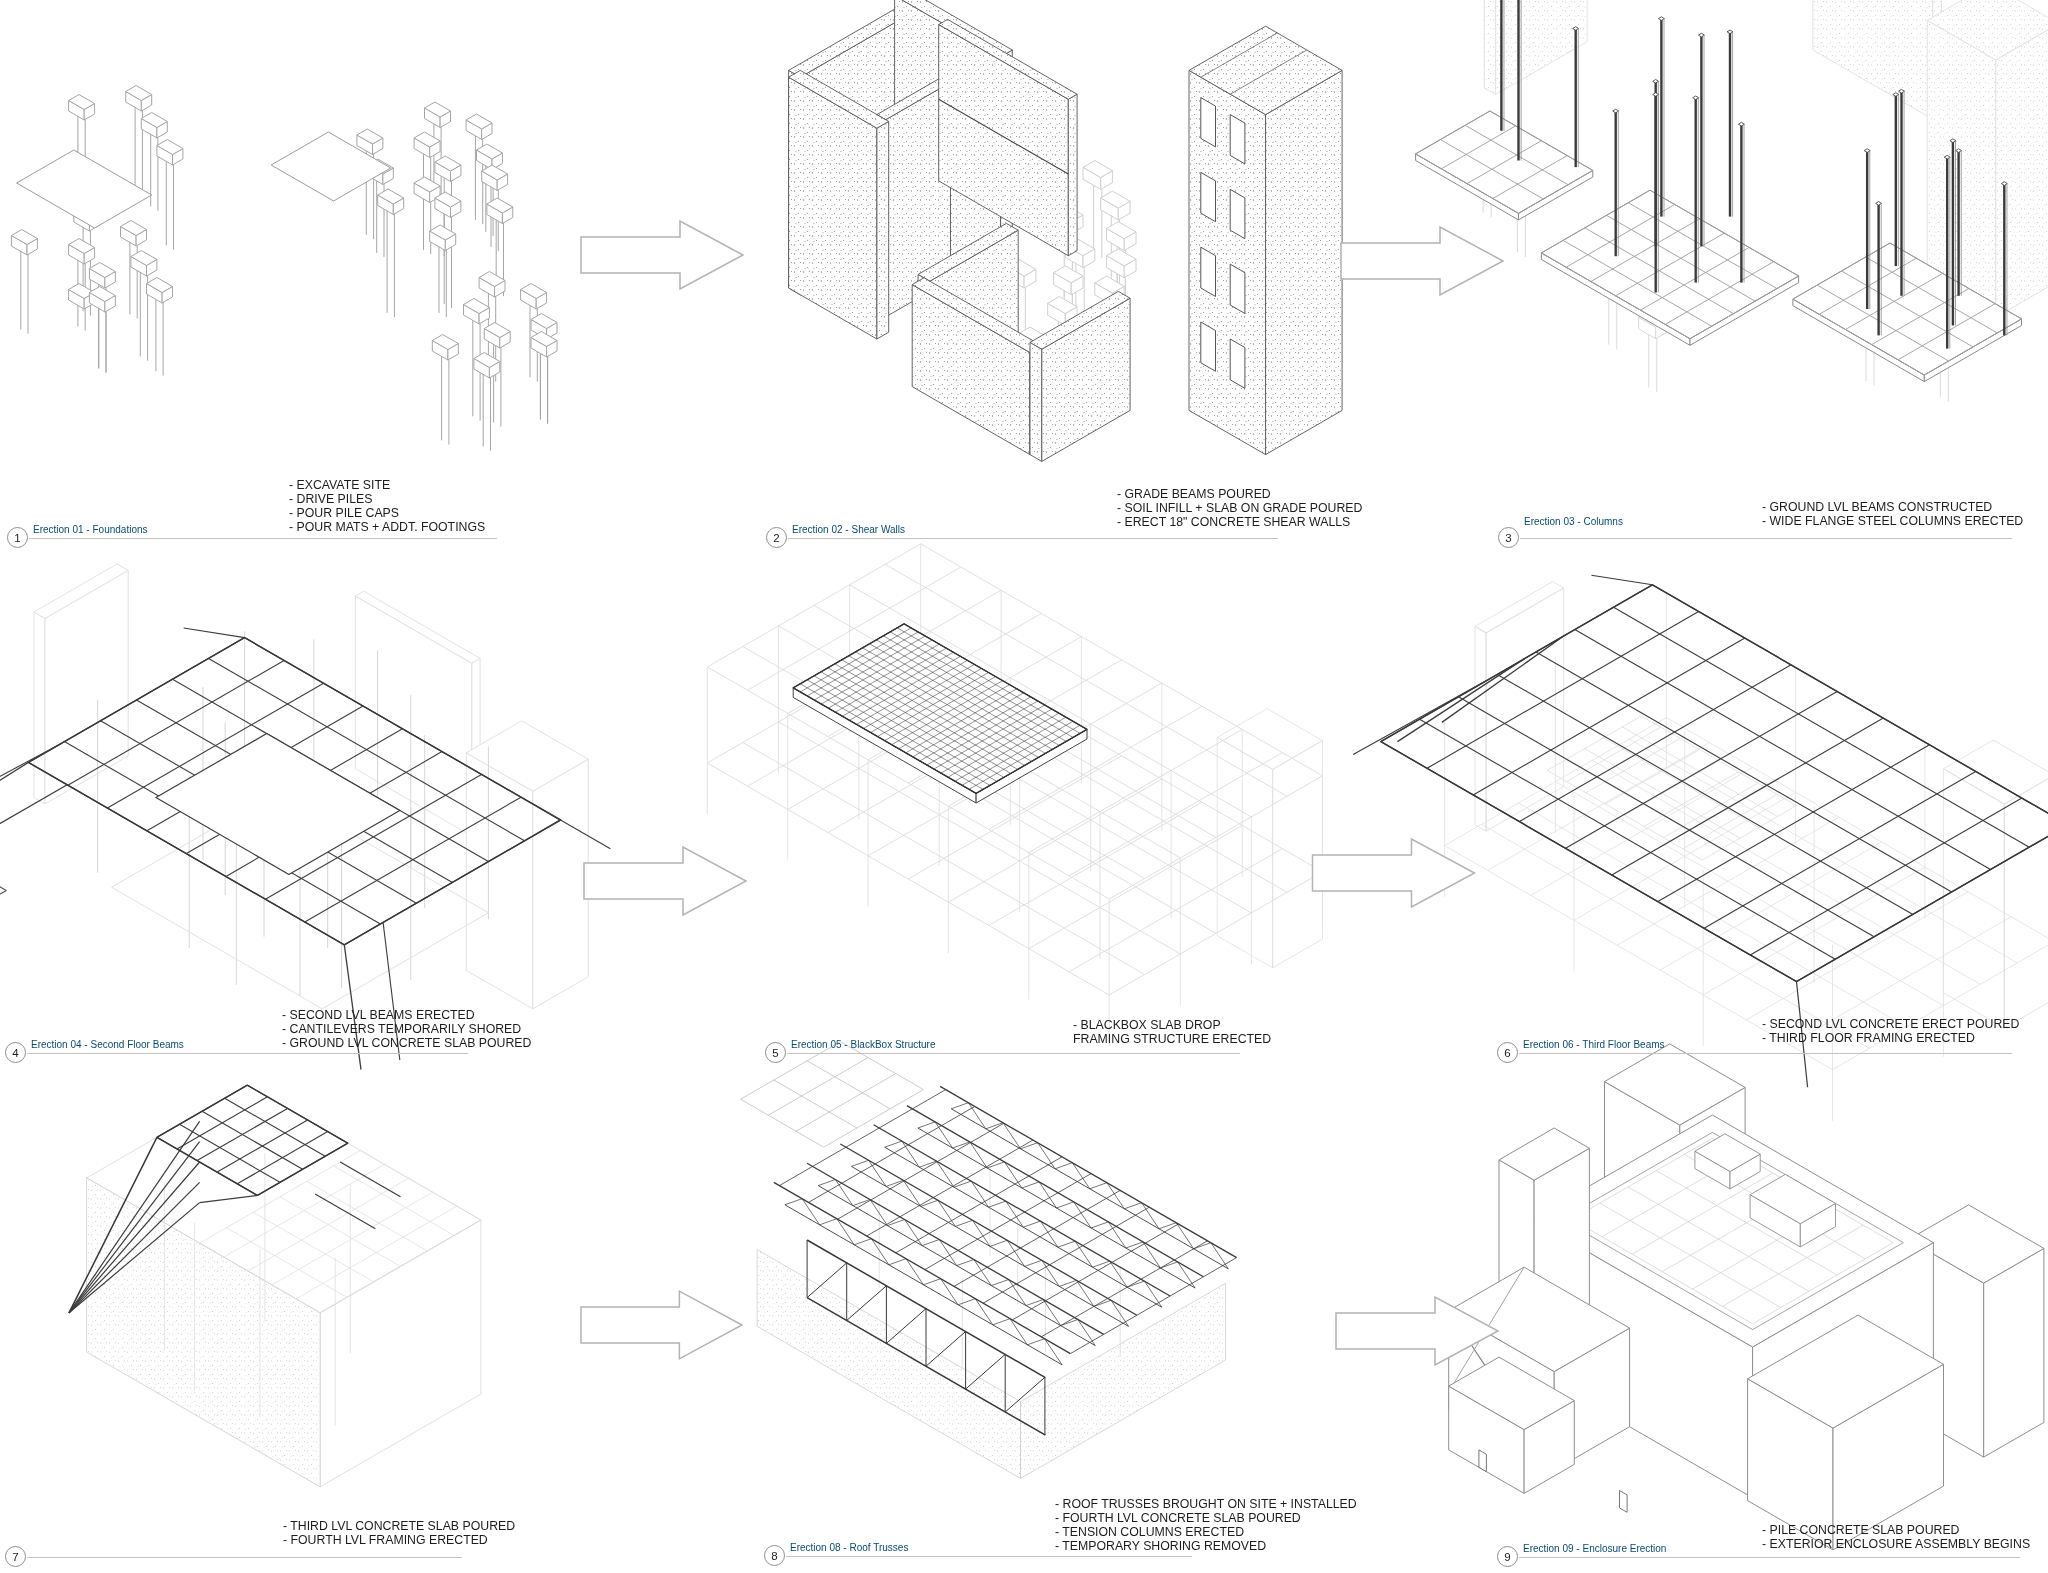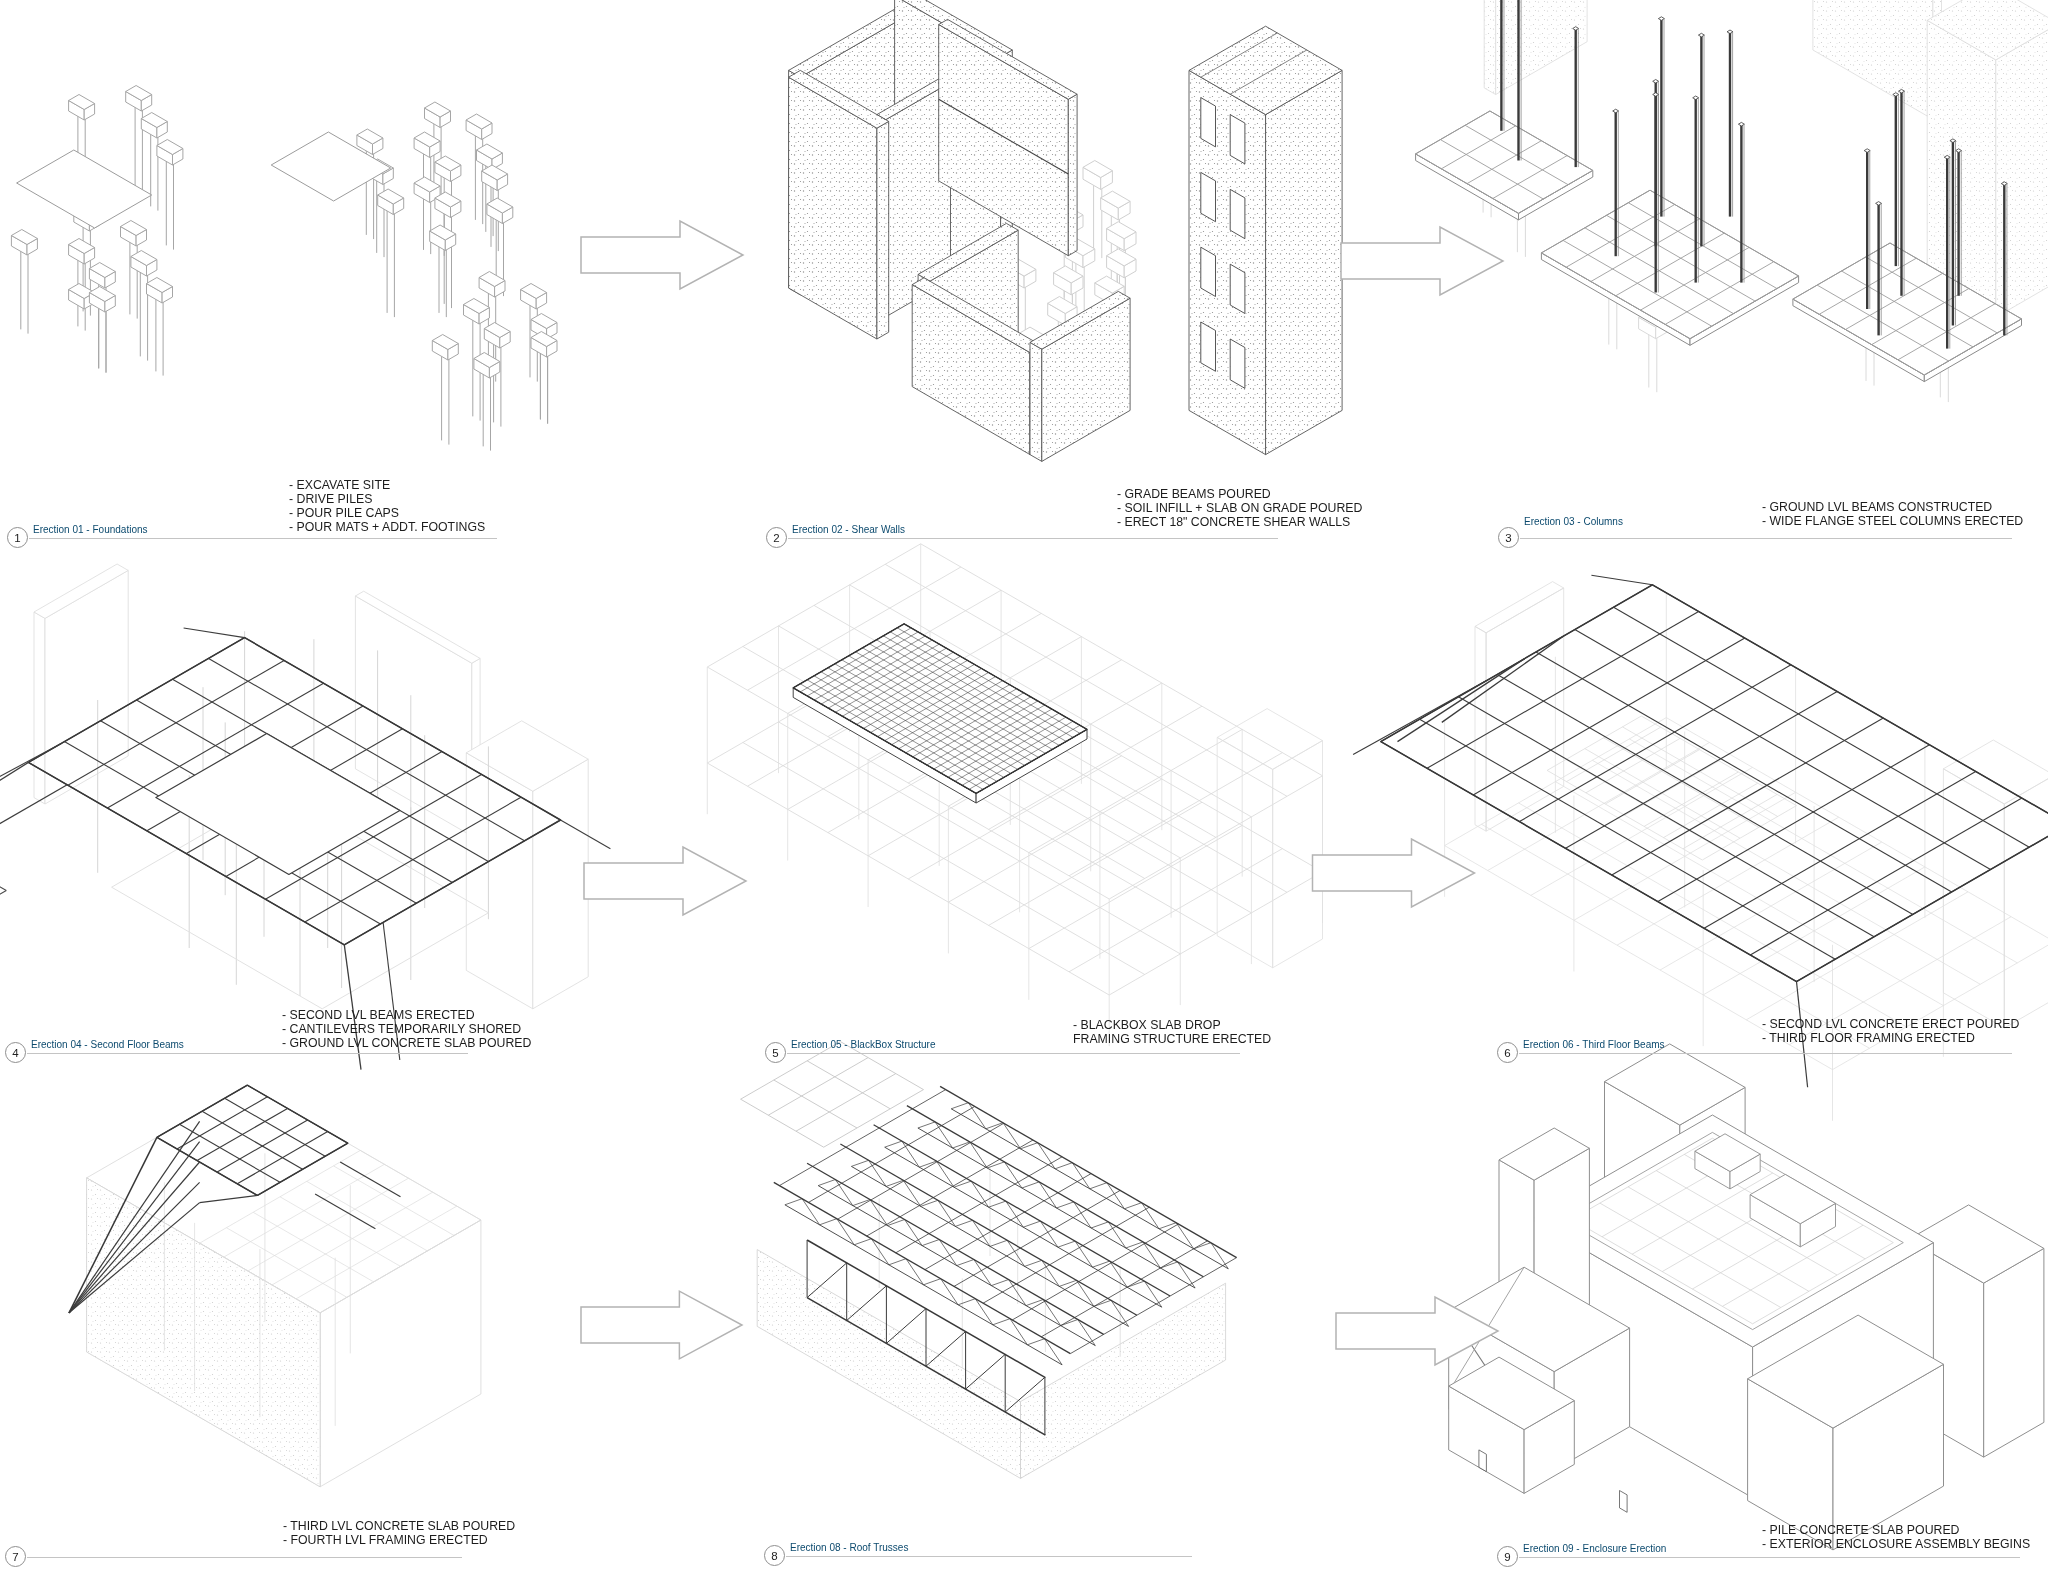--- a/index.html
+++ b/index.html
@@ -1030,20 +1030,26 @@
   <div class="caption-title" style="left:31px;top:1587px">Erection 07 - Fourth Floor Beams</div>
   <div class="caption-rule" style="left:27px;top:1557px;width:435px"></div>
   <div class="notes" style="left:283px;top:1519px">
     <span>- THIRD LVL CONCRETE SLAB POURED</span>
     <span>- FOURTH LVL FRAMING ERECTED</span>
   </div>
 
   <div class="caption-circle" style="left:764px;top:1545px">8</div>
   <div class="caption-title" style="left:790px;top:1542px">Erection 08 - Roof Trusses</div>
   <div class="caption-rule" style="left:786px;top:1556px;width:406px"></div>
+  <div class="notes" style="left:1055px;top:1497px">
+    <span>- ROOF TRUSSES BROUGHT ON SITE + INSTALLED</span>
+    <span>- FOURTH LVL CONCRETE SLAB POURED</span>
+    <span>- TENSION COLUMNS ERECTED</span>
+    <span>- TEMPORARY SHORING REMOVED</span>
+  </div>
 
   <div class="caption-circle" style="left:1497px;top:1546px">9</div>
   <div class="caption-title" style="left:1523px;top:1543px">Erection 09 - Enclosure Erection</div>
   <div class="caption-rule" style="left:1519px;top:1557px;width:501px"></div>
   <div class="notes" style="left:1762px;top:1523px">
     <span>- PILE CONCRETE SLAB POURED</span>
     <span>- EXTERIOR ENCLOSURE ASSEMBLY BEGINS</span>
   </div>
 
 </div>

